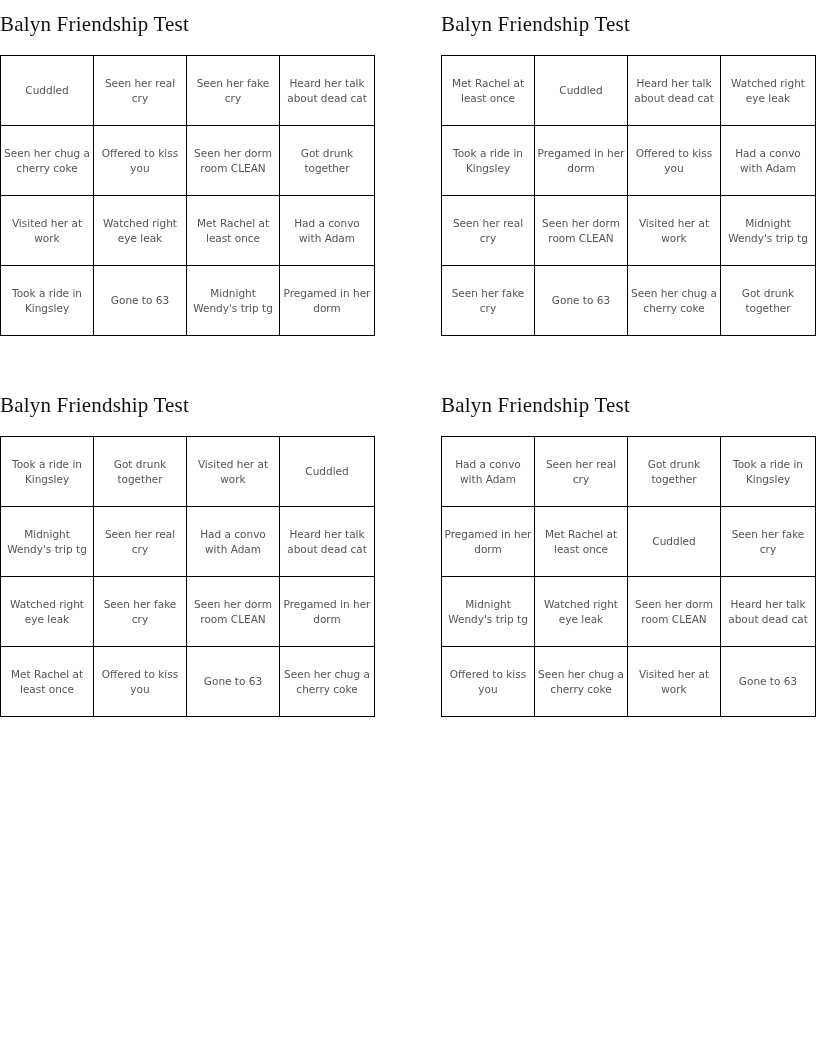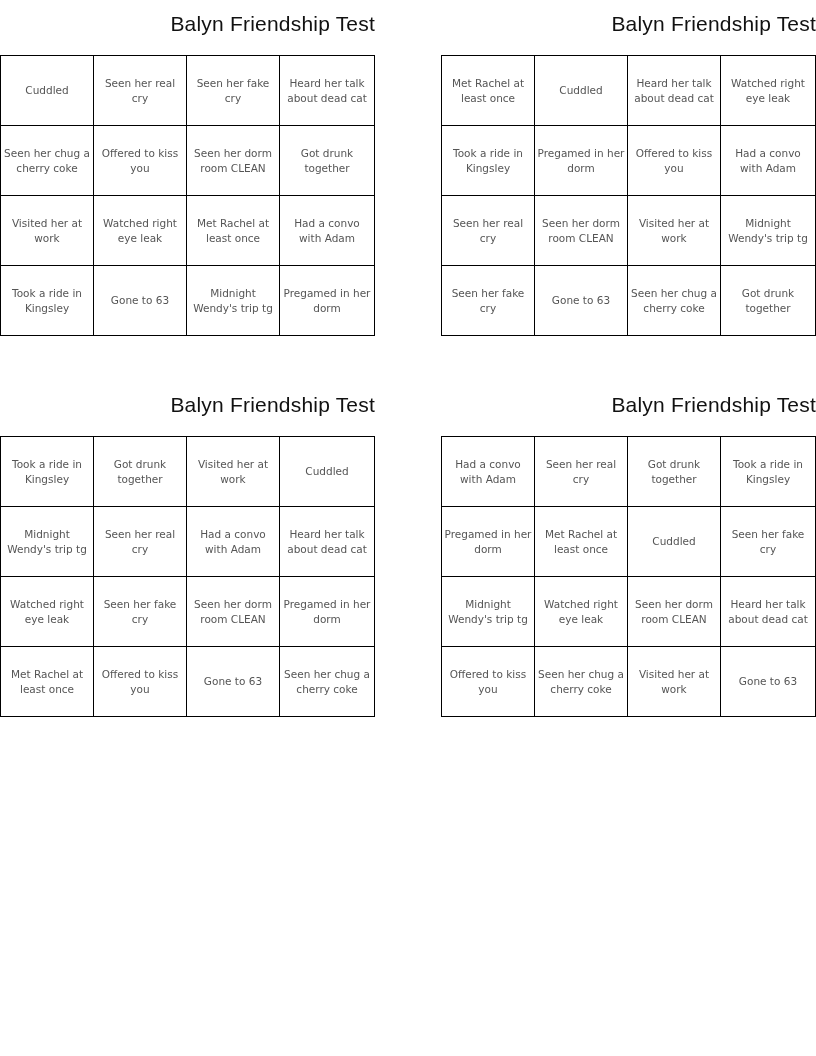--- a/index.html
+++ b/index.html
@@ -16,22 +16,22 @@
     }
     .card {
       position: absolute;
       width: 375px;
     }
     .card-title {
       position: absolute;
       left: 0;
       width: 375px;
       top: 12px;
-      text-align: right;
-      font-family: Liberation Sans, sans-serif;
+      text-align: left;
+      font-family: Liberation Serif, serif;
       font-size: 21px;
       color: #111111;
       letter-spacing: 0.2px;
       white-space: nowrap;
     }
     .grid {
       position: absolute;
       top: 55px;
       left: 0;
       width: 373px;

